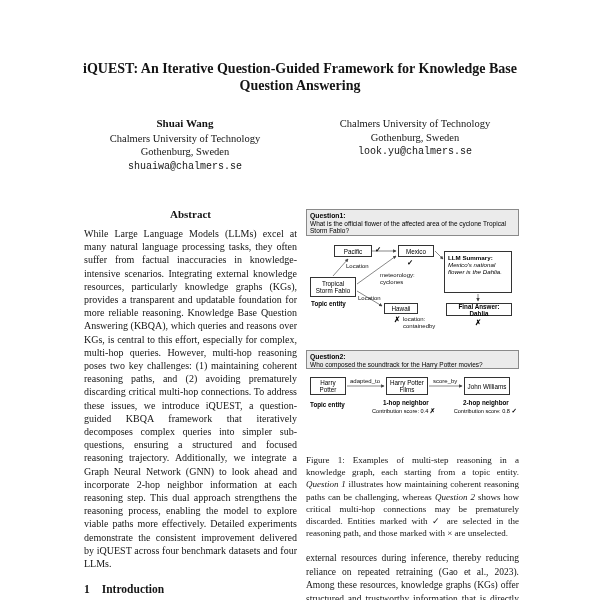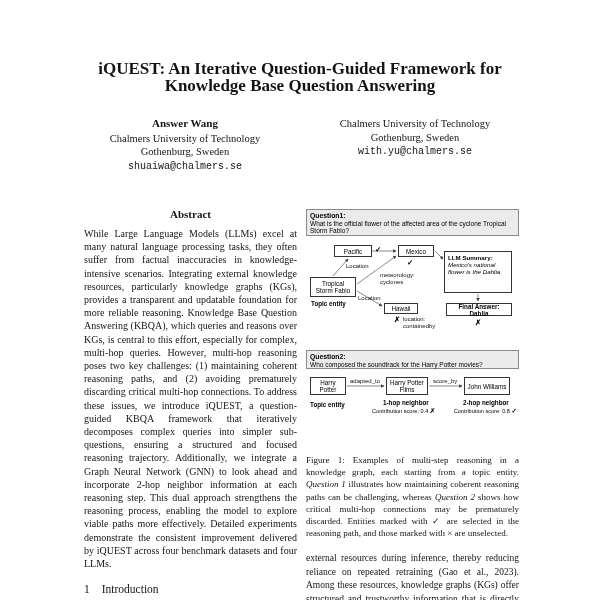--- a/index.html
+++ b/index.html
@@ -3,33 +3,33 @@
 <meta charset="utf-8">
 <style>
   * { margin:0; padding:0; box-sizing:border-box; }
   html, body { width:600px; height:600px; }
   body {
     position:relative; overflow:hidden; background:#ffffff;
     font-family:"Liberation Serif", serif; color:#141414;
   }
   .title {
     position:absolute; top:60px; left:60px; width:480px;
-    text-align:center; font-weight:bold; font-size:17px; line-height:17px;
+    text-align:center; font-weight:bold; font-size:14px; line-height:17px;
   }
   .authors { position:absolute; top:117px; left:70px; width:460px; display:flex; }
   .author { flex:1; text-align:center; font-size:10.5px; line-height:13.5px; }
   .author-name { font-weight:bold; font-size:11px; margin-bottom:1px; }
   .author-email { font-family:"Liberation Mono", monospace; font-size:10px; margin-top:1px;text-align:center; }
 
   .col-left  { position:absolute; left:84px;  top:208px; width:213px; }
   .col-right { position:absolute; left:306px; top:209px; width:213px; }
 
   .abstract-heading { text-align:center; font-weight:bold; font-size:11px; margin-bottom:7px; }
   .abstract-text { font-size:10px; line-height:13.2px; text-align:justify; }
-  .section-heading { margin-top:13px; font-size:11.5px; font-weight:normal; }
+  .section-heading { margin-top:13px; font-size:11.5px; font-weight:bold; }
   .section-number { margin-right:12px; }
 
   .figure { position:relative; width:213px; height:220px; font-family:"Liberation Sans", sans-serif; color:#000; }
   .fig-arrows { position:absolute; left:0; top:0; width:213px; height:220px; z-index:1; pointer-events:none; }
   .qheader {
     position:absolute; left:0; width:213px; background:#ebebeb;
     border:1px solid #8a8a8a; padding:2px 3px; font-size:6.5px; line-height:7.5px; z-index:2;
   }
   .qheader b { display:block; font-size:6.8px; }
   #q1header { top:0; height:27px; }
@@ -58,29 +58,29 @@
 </style>
 </head>
 <body>
 
 <div class="page">
 
   <h1 class="title">iQUEST: An Iterative Question-Guided Framework for Knowledge Base Question Answering</h1>
 
   <div class="authors">
     <div class="author">
-      <div class="author-name">Answer Wang</div>
+      <div class="author-name">Shuai Wang</div>
       <div class="author-affil">Chalmers University of Technology</div>
       <div class="author-loc">Gothenburg, Sweden</div>
       <div class="author-email">shuaiwa@chalmers.se</div>
     </div>
     <div class="author">
       <div class="author-affil">Chalmers University of Technology</div>
       <div class="author-loc">Gothenburg, Sweden</div>
-      <div class="author-email">with.yu@chalmers.se</div>
+      <div class="author-email">look.yu@chalmers.se</div>
     </div>
   </div>
 
   <div class="col-left">
     <div class="abstract-heading">Abstract</div>
     <p class="abstract-text">While Large Language Models (LLMs) excel at many natural language processing tasks, they often suffer from factual inaccuracies in knowledge-intensive scenarios. Integrating external knowledge resources, particularly knowledge graphs (KGs), provides a transparent and updatable foundation for more reliable reasoning. Knowledge Base Question Answering (KBQA), which queries and reasons over KGs, is central to this effort, especially for complex, multi-hop queries. However, multi-hop reasoning poses two key challenges: (1) maintaining coherent reasoning paths, and (2) avoiding prematurely discarding critical multi-hop connections. To address these issues, we introduce iQUEST, a question-guided KBQA framework that iteratively decomposes complex queries into simpler sub-questions, ensuring a structured and focused reasoning trajectory. Additionally, we integrate a Graph Neural Network (GNN) to look ahead and incorporate 2-hop neighbor information at each reasoning step. This dual approach strengthens the reasoning process, enabling the model to explore viable paths more effectively. Detailed experiments demonstrate the consistent improvement delivered by iQUEST across four benchmark datasets and four LLMs.</p>
     <div class="section-heading">
       <span class="section-number">1</span><span>Introduction</span>
     </div>
   </div>

